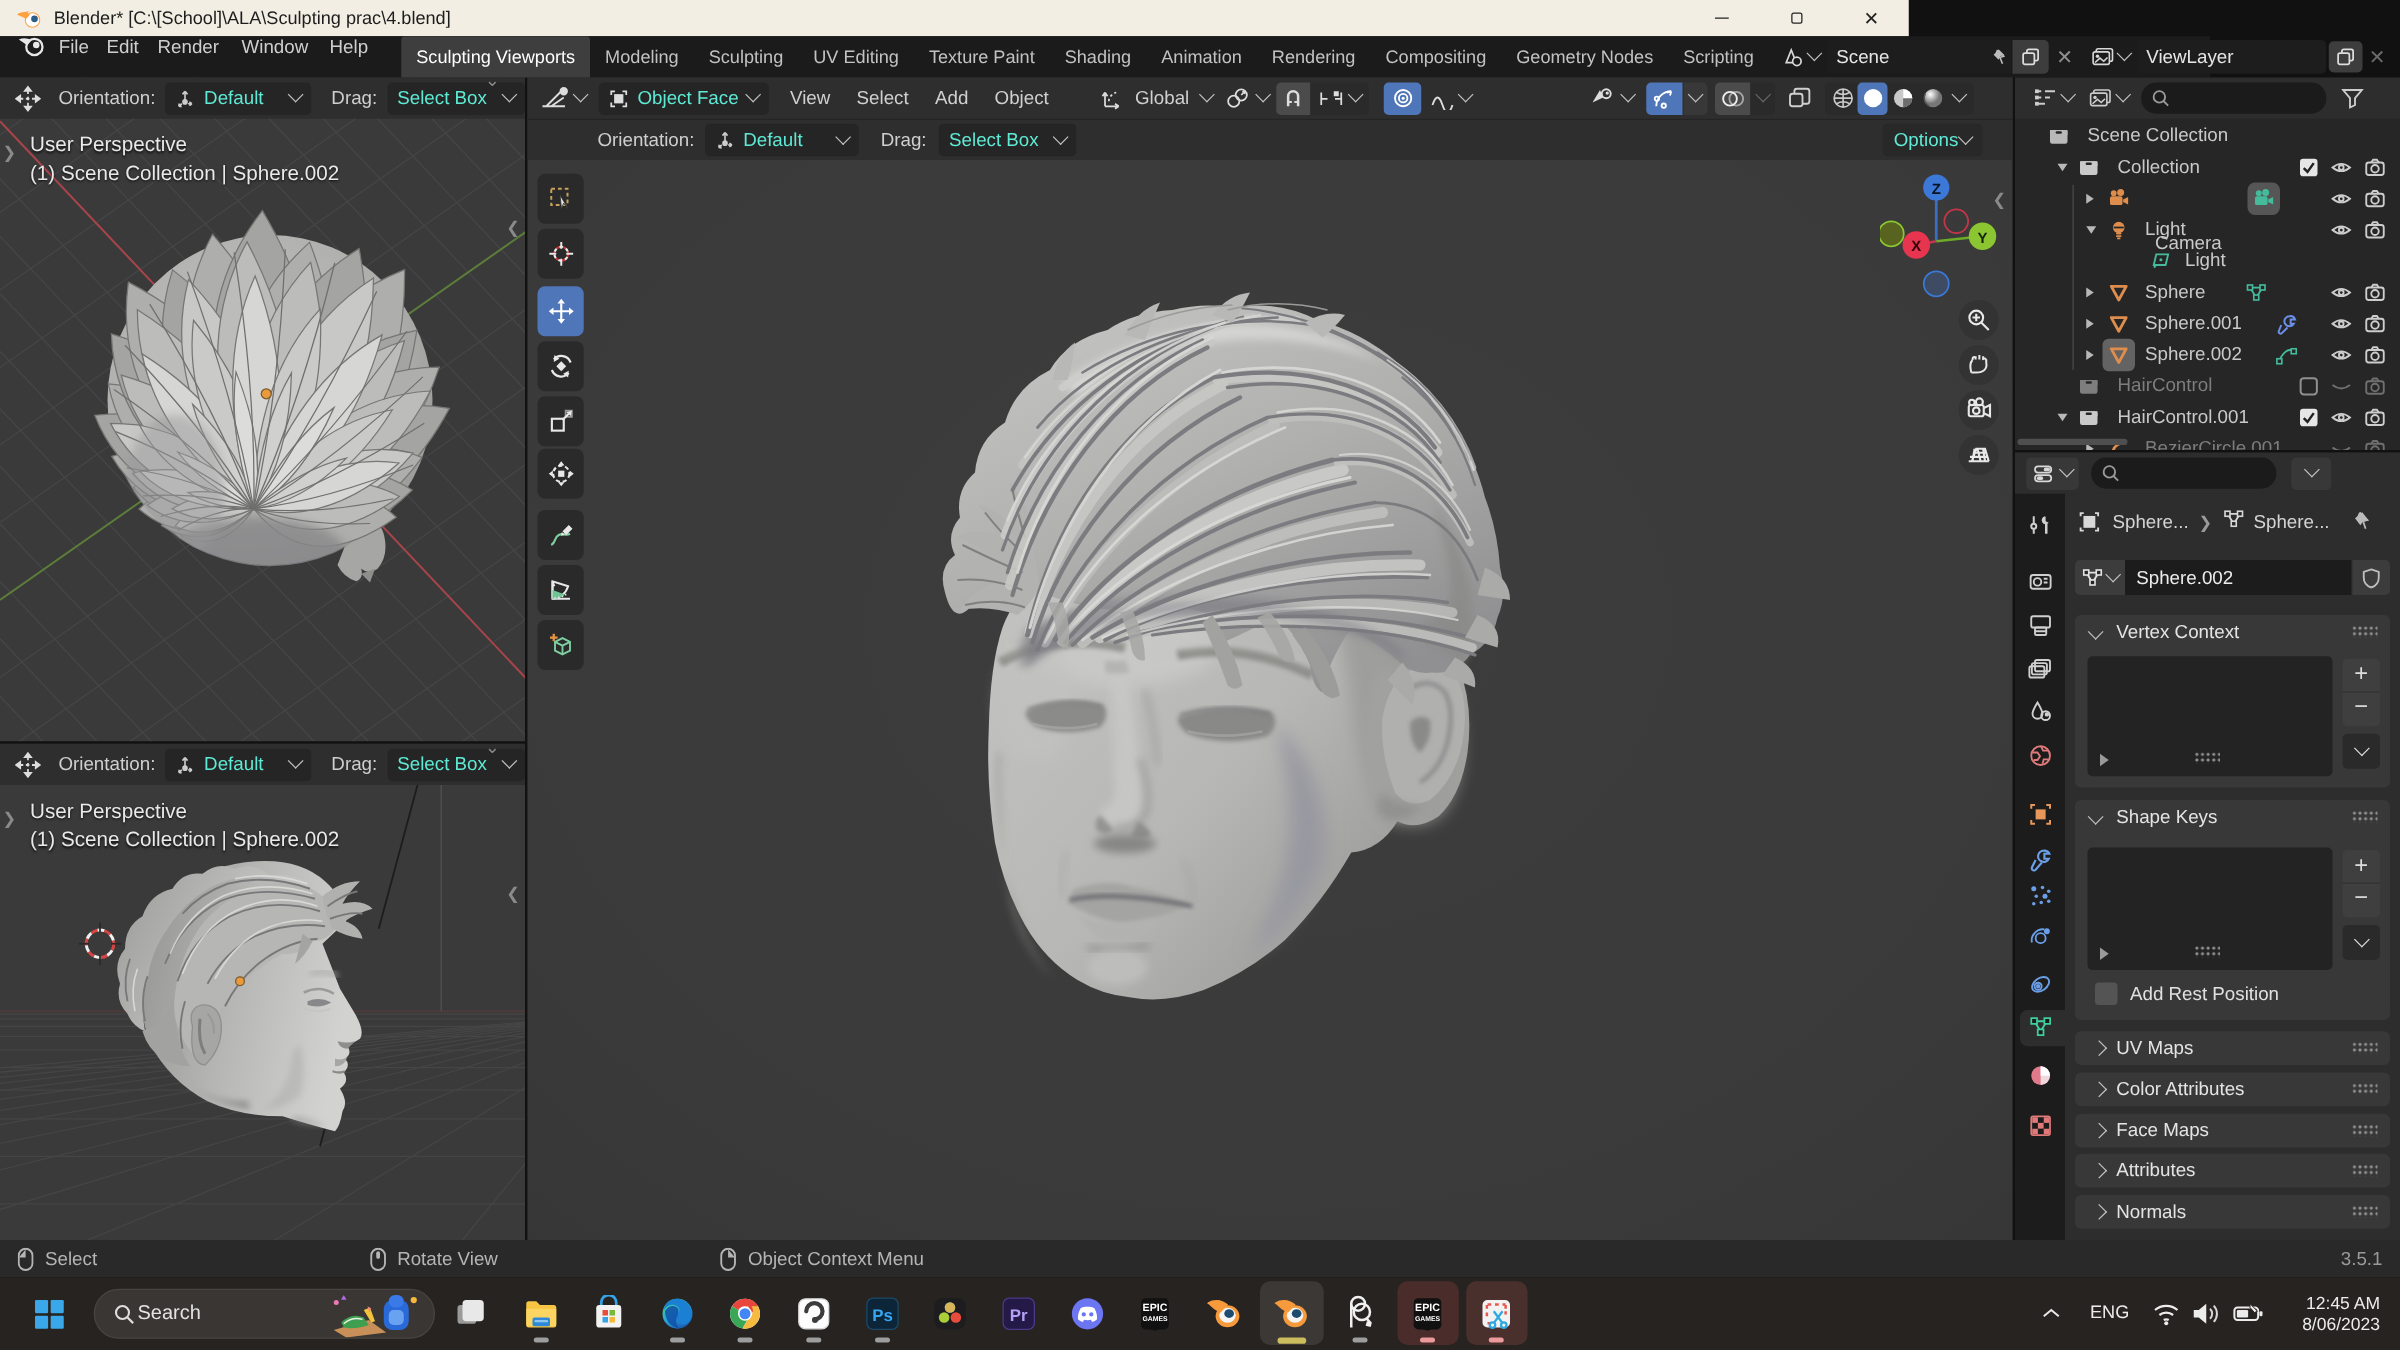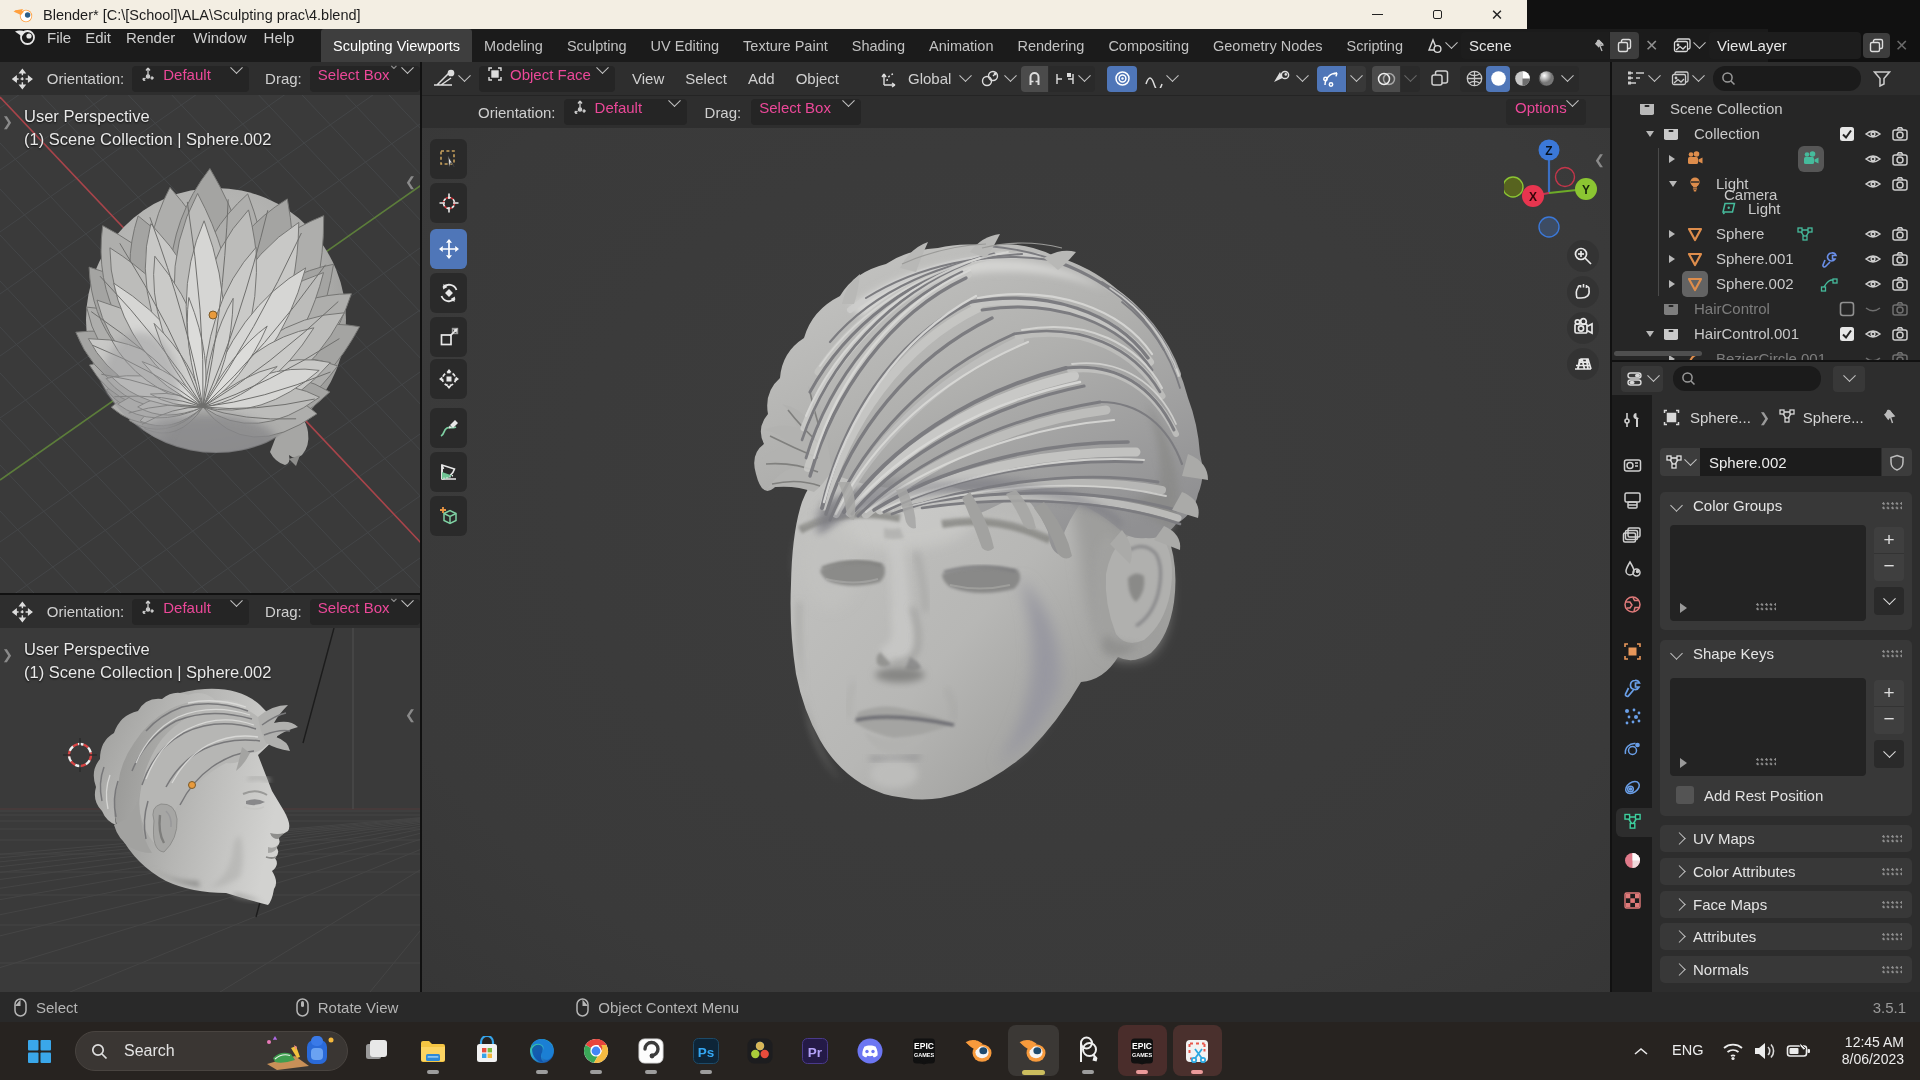--- a/index.html
+++ b/index.html
@@ -1,19 +1,19 @@
 <!DOCTYPE html>
 <html><head><meta charset="utf-8"><style>
 *{margin:0;padding:0;box-sizing:border-box}
 html,body{width:1920px;height:1080px;overflow:hidden}
 body{font-family:"Liberation Sans",sans-serif;background:#111;position:relative;font-size:15px}
 .abs{position:absolute}
 .row{display:flex;align-items:center}
 .chev{display:inline-block;width:9px;height:9px;border-right:1.6px solid #c2c2c2;border-bottom:1.6px solid #c2c2c2;transform:rotate(45deg) translate(-2px,-2px)}
-.btn{background:#252525;border-radius:4px;color:#ec4899;display:flex;align-items:flex-start}
+.btn{background:#252525;border-radius:4px;color:#5eead4;display:flex;align-items:center}
 .vphdr{position:absolute;left:0;right:0;top:0;height:33px;background:#2e2e2e;display:flex;align-items:center;color:#d0d0d0}
 .ovl{color:#e9e9e9;text-shadow:0 1px 2px rgba(0,0,0,.8);font-size:16.5px}
 .dim{color:#8a8a8a}
 </style></head>
 <body>
 
 <div class="abs" style="left:0;top:0;width:1527px;height:29px;background:#f3eee3;display:flex;align-items:center">
   <svg style="margin-left:13px" width="22" height="16" viewBox="0 0 22 16">
     <circle cx="13" cy="9" r="6.2" fill="#ff9f3e"></circle>
       <circle cx="13" cy="9" r="5.4" fill="#fff"></circle>
@@ -1309,21 +1309,21 @@
         <div class="row" style="background:#1c1c1c;height:28px;flex:1;border-radius:0;padding:0 9px;color:#ececec">Sphere.002</div>
         <div class="row" style="background:#3c3c3c;height:28px;width:30px;border-radius:0 4px 4px 0;margin-left:1px;justify-content:center">
           <svg width="16" height="17" viewBox="0 0 16 17">
             <path d="M8 1.5 L14 3.5 V8 C14 12.5 11 15 8 16 C5 15 2 12.5 2 8 V3.5 Z" fill="none" stroke="#bdbdbd" stroke-width="1.5"></path>
           </svg>
         </div>
       </div>
       <div style="position:absolute;left:8px;top:97px;width:252px;height:138px;background:#383838;border-radius:5px">
         <div class="row" style="height:27px">
           <span class="chev" style="margin-left:12px;transform:rotate(45deg)"></span>
-          <span style="margin-left:12px;color:#e4e4e4">Color Groups</span>
+          <span style="margin-left:12px;color:#e4e4e4">Vertex Context</span>
           <span style="margin-left:auto;margin-right:10px"><span style="display:inline-block;width:20px;height:9px;background-image:radial-gradient(circle at 1.5px 1.5px,#909090 1.1px,transparent 1.3px);background-size:4.5px 4.5px"></span></span>
         </div>
         <div style="position:absolute;left:10px;top:33px;width:196px;height:96px;background:#232323;border-radius:4px">
           <span class="tri" style="position:absolute;left:10px;bottom:8px;width:0;height:0;border-left:7px solid #9a9a9a;border-top:5px solid transparent;border-bottom:5px solid transparent;display:inline-block"></span>
           <span style="position:absolute;left:86px;bottom:6px"><span style="display:inline-block;width:20px;height:9px;background-image:radial-gradient(circle at 1.5px 1.5px,#909090 1.1px,transparent 1.3px);background-size:4.5px 4.5px"></span></span>
         </div>
         <div style="position:absolute;right:8px;top:35px;width:30px;height:54px;background:#3f3f3f;border-radius:4px"></div>
         <div style="position:absolute;right:8px;top:35px;width:30px;height:27px;color:#ddd;font-size:19px;text-align:center;line-height:26px;border-bottom:1px solid #333">+</div>
         <div style="position:absolute;right:8px;top:62px;width:30px;height:27px;color:#ddd;font-size:19px;text-align:center;line-height:24px">−</div>
         <div style="position:absolute;right:8px;top:95px;width:30px;height:28px;background:#2a2a2a;border-radius:4px;display:flex;align-items:center;justify-content:center">
@@ -1418,21 +1418,21 @@
           <rect x="15.5" y="4" width="10.5" height="10.5" rx="1"></rect>
           <rect x="3" y="16.5" width="10.5" height="10.5" rx="1"></rect>
           <rect x="15.5" y="16.5" width="10.5" height="10.5" rx="1"></rect>
         </g>
       </svg></div>
     <div style="position:absolute;left:75px;top:9px;width:273px;height:40px;background:#3a3633;border:1px solid #494440;border-radius:20px;display:flex;align-items:center">
       <svg style="margin-left:15px" width="17" height="17" viewBox="0 0 17 17">
         <circle cx="7" cy="7" r="5.2" fill="none" stroke="#dedede" stroke-width="1.7"></circle>
         <path d="M11 11 L15.5 15.5" stroke="#dedede" stroke-width="1.7"></path>
       </svg>
-      <span style="margin-left:16px;color:#e3e3e3;font-size:16px">Search</span>
+      <span style="margin-left:2px;color:#e3e3e3;font-size:16px">Search</span>
       <svg style="margin-left:auto;margin-right:10px" width="72" height="38" viewBox="0 0 72 38">
         <path d="M2 32 L30 24 L44 34 L12 38 Z" fill="#c89058"></path>
         <path d="M8 26 Q16 18 26 22 L30 28 Q18 32 10 30 Z" fill="#3f9e4f"></path>
         <path d="M10 27 Q17 21 25 23.5" stroke="#e8f2e8" stroke-width="1.2" fill="none"></path>
         <path d="M26 16 L32 26 l3-1 l-4-11 Z" fill="#f2c23c"></path>
         <path d="M29 13 l3 2 l-1.5 3 Z" fill="#e88"></path>
         <rect x="42" y="8" width="20" height="24" rx="7" fill="#2a6ad8"></rect>
         <rect x="46" y="4" width="12" height="10" rx="5" fill="#3a7ae8"></rect>
         <rect x="46" y="16" width="12" height="12" rx="4" fill="#6aa2f2"></rect>
         <circle cx="66" cy="8" r="2.5" fill="#f5b83c"></circle>

